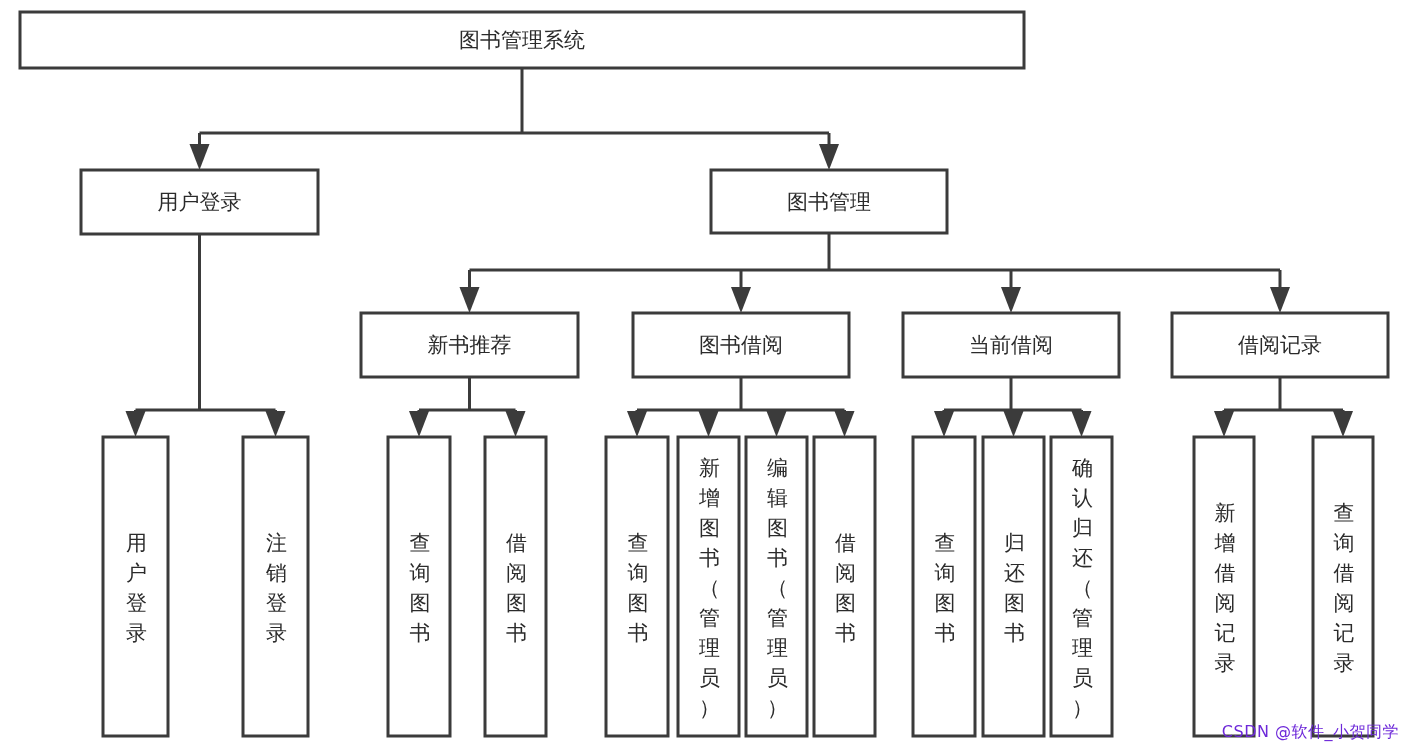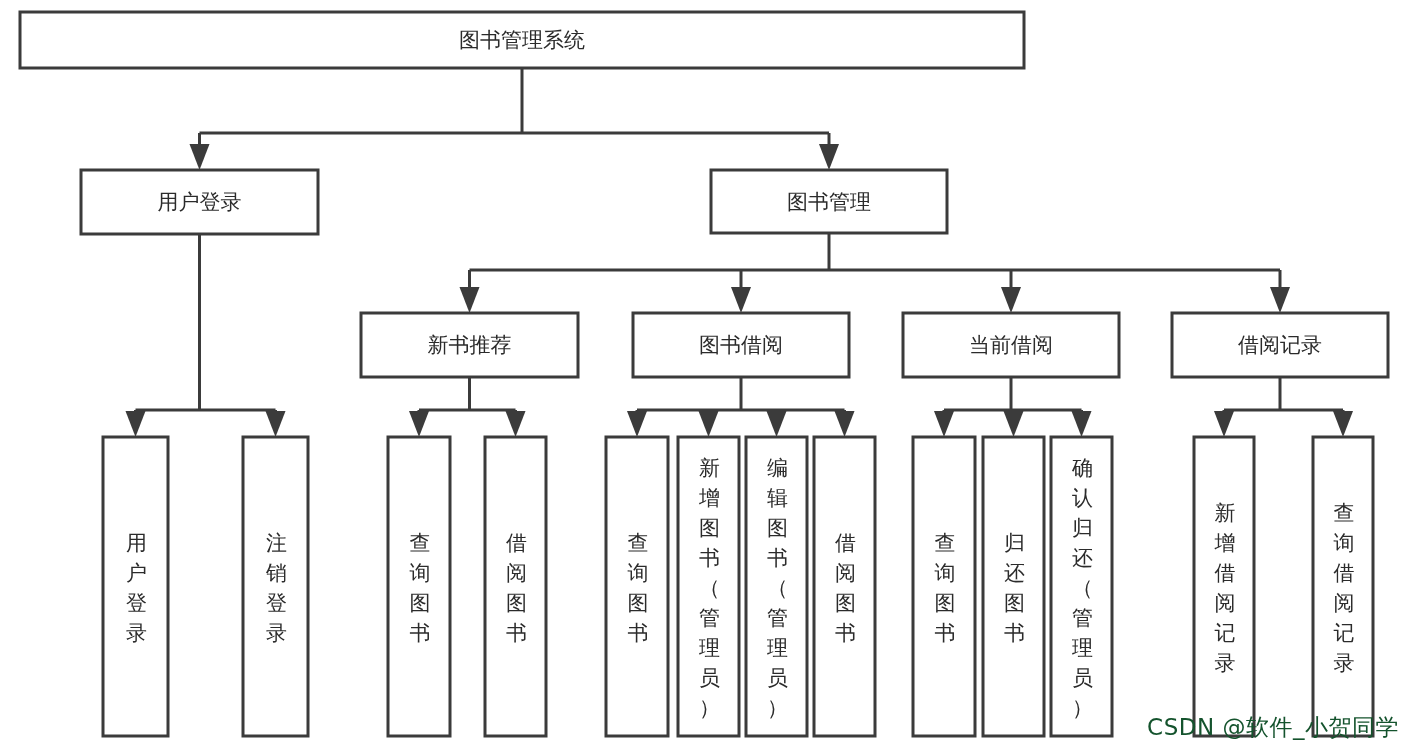--- a/index.html
+++ b/index.html
@@ -16,21 +16,21 @@
   .arrow-head{fill:#3b3b3b;stroke:none;}
   .node-label{
     font-family:"DejaVu Sans","Liberation Sans",sans-serif;
     font-size:21px;fill:#2b2b2b;
     dominant-baseline:middle;text-anchor:middle;
     white-space:pre;
   }
   .watermark{
     position:absolute;right:6px;bottom:4px;
     font-family:"DejaVu Sans","Liberation Sans",sans-serif;
-    font-size:23px;color:#14532d;letter-spacing:.5px;
+    font-size:16px;color:#6d28d9;letter-spacing:.5px;
     pointer-events:none;user-select:none;
   }
 </style>
 </head>
 <body>
 
 <div id="diagram-root">
 
   <svg id="tree-canvas" viewBox="0 0 1405 747">
     <g id="connector-layer">

